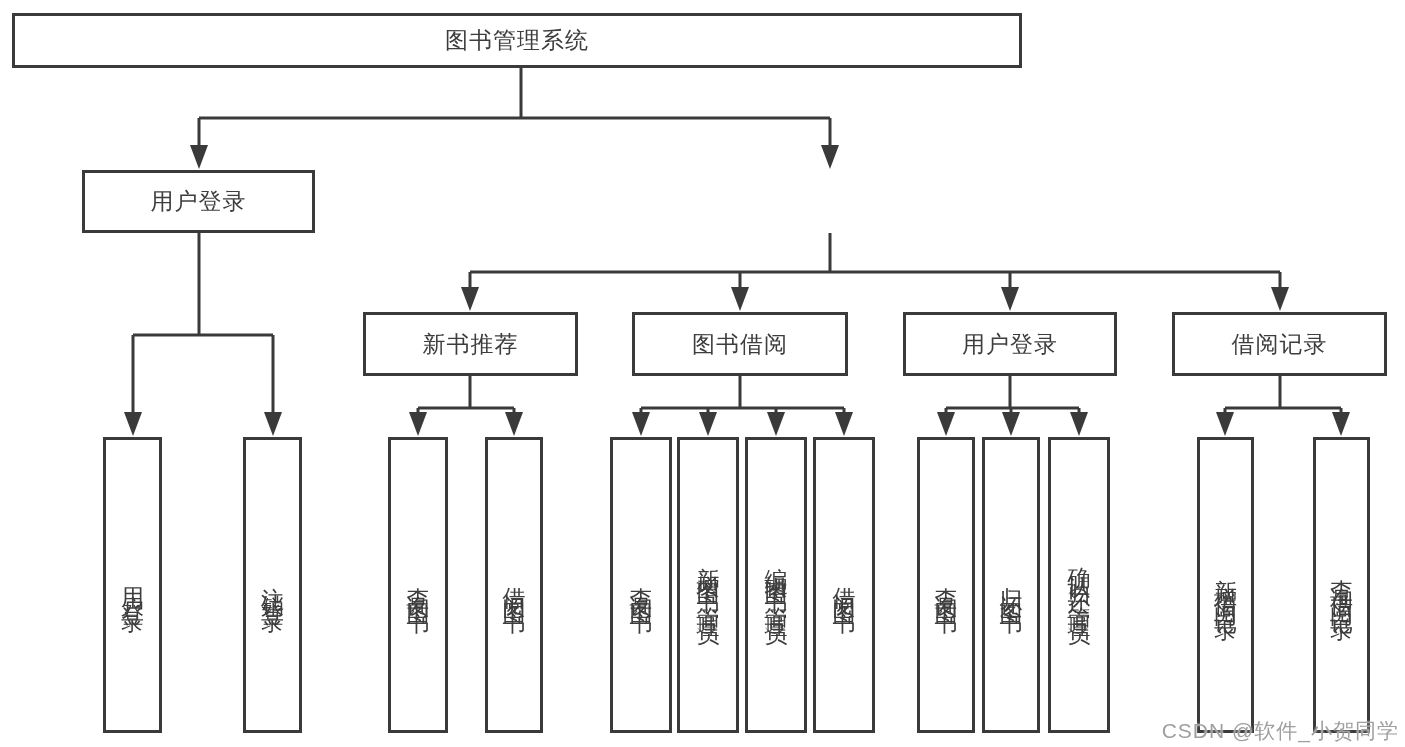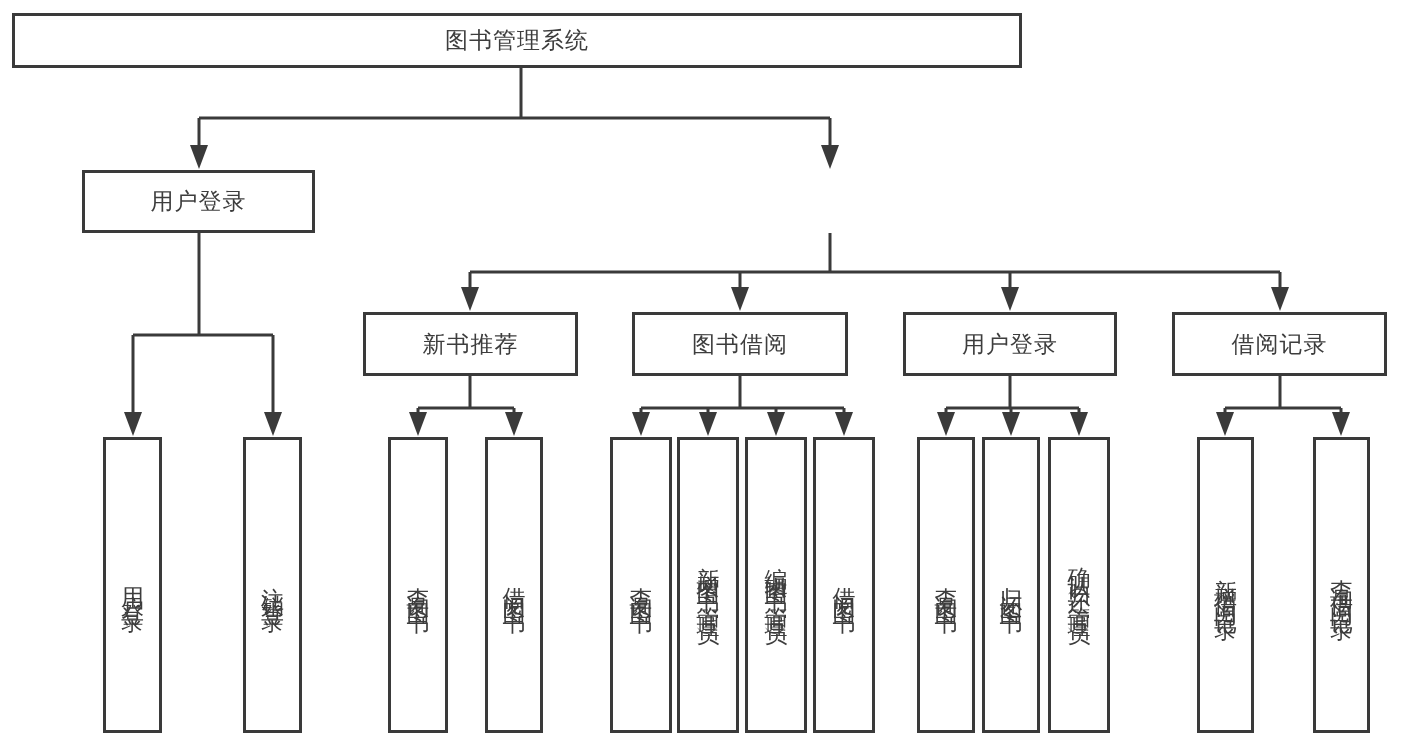--- a/index.html
+++ b/index.html
@@ -172,14 +172,15 @@
     <span class="vtext">确认归还（管理员）</span>
   </div>
 
   <div class="node v-node" style="left:1197px;top:437px;width:57px;height:296px;">
     <span class="vtext">新增借阅记录</span>
   </div>
   <div class="node v-node" style="left:1313px;top:437px;width:57px;height:296px;">
     <span class="vtext">查询借阅记录</span>
   </div>
 
+  <div class="watermark">CSDN @软件_小贺同学</div>
 
 </div>
 
 </body></html>

